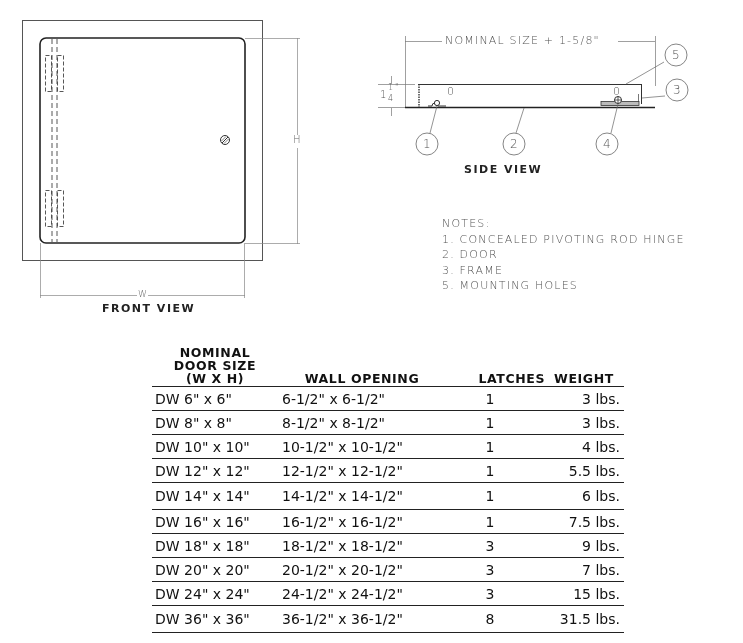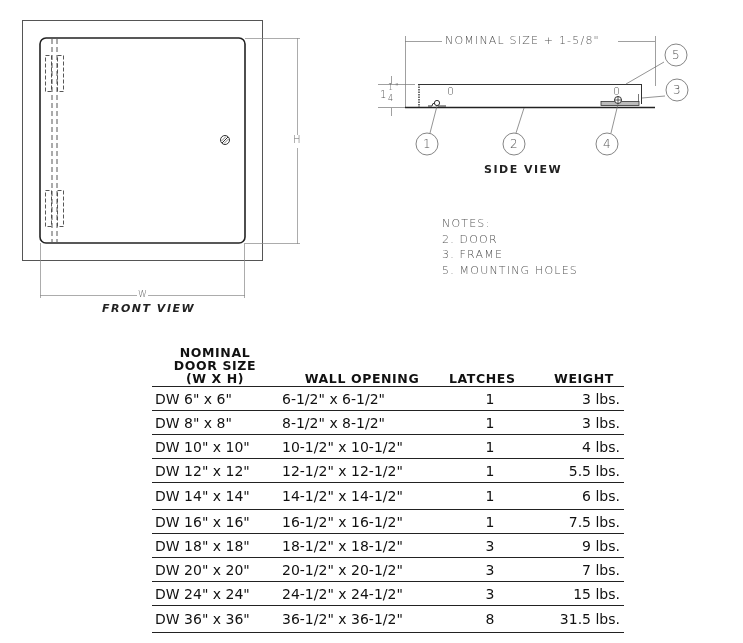--- a/index.html
+++ b/index.html
@@ -11,21 +11,21 @@
     .notes { left:395px; top:216px; line-height:15.5px; }
     .notes div { white-space:nowrap;margin-left:47px; }
     table.spec { position:absolute; left:152px; top:346px; border-collapse:collapse; font-family:"DejaVu Sans", sans-serif; font-size:14px; color:#111; }
     table.spec th { font-size:12.5px; font-weight:bold; text-align:center; vertical-align:bottom; padding:0 4px 1px 3px; letter-spacing:0.6px; line-height:13px; border-bottom:1.5px solid #222; }
     table.spec th .sub { font-weight:bold; font-size:12.5px; display:block; }
     table.spec td { padding:0 4px 0 3px; height:23px; border-bottom:1.5px solid #222; white-space:nowrap; }
     table.spec td.c-size { width:120px; }
     table.spec td.c-open { width:160px; }
     table.spec td.c-latch { width:82px; text-align:center; padding-right:20px; }
     table.spec td.c-weight { width:66px; text-align:right; }
-    table.spec th.h-latch { text-align:left; padding-right:6px; }
+    table.spec th.h-latch { text-align:right; padding-right:6px; }
     table.spec th.h-weight { text-align:left; }
   </style>
 </head>
 <body>
 
 <svg width="743" height="643" viewBox="0 0 743 643">
 
   <rect x="22.5" y="20.5" width="240" height="240" fill="none" stroke="#555" stroke-width="1"></rect>
 
   <rect x="40" y="38" width="205" height="205" rx="6" ry="6" fill="none" stroke="#222" stroke-width="1.6"></rect>
@@ -108,38 +108,39 @@
       <circle cx="514" cy="144" r="11"></circle>
       <circle cx="607" cy="144" r="11"></circle>
       <circle cx="676" cy="55" r="11"></circle>
       <circle cx="677" cy="90" r="11"></circle>
     </g>
   </g>
 </svg>
 
 <div class="abs cad" style="left:293px; top:134px; font-size:10px; color:#666;">H</div>
 <div class="abs cad" style="left:138px; top:289px; font-size:9px; color:#666;">W</div>
-<div class="abs view-label" style="left:102px; top:302px;font-style:italic;">FRONT VIEW</div>
+<div class="abs view-label" style="left:102px; top:302px;">FRONT VIEW</div>
 
 <div class="abs cad" style="left:445px; top:34px;">NOMINAL SIZE + 1-5/8"</div>
 <div class="abs cad" style="left:380px; top:89px; font-size:10px;">1</div>
 <div class="abs cad" style="left:388px; top:83px; font-size:8px;">1</div>
 <div class="abs cad" style="left:388px; top:94px; font-size:8px;">4</div>
 <div class="abs cad" style="left:395px; top:83px; font-size:8px;">"</div>
 <div class="abs cad" style="left:447px; top:85px;">0</div>
 <div class="abs cad" style="left:613px; top:85px;">0</div>
 <div class="abs cad" style="left:423px; top:137px; font-size:12px;">1</div>
 <div class="abs cad" style="left:510px; top:137px; font-size:12px;">2</div>
 <div class="abs cad" style="left:673px; top:83px; font-size:12px;">3</div>
 <div class="abs cad" style="left:603px; top:137px; font-size:12px;">4</div>
 <div class="abs cad" style="left:672px; top:48px; font-size:12px;">5</div>
-<div class="abs view-label" style="left:484px; top:163px;">SIDE VIEW</div>
+<div class="abs view-label" style="left:464px; top:163px;">SIDE VIEW</div>
 
 <div class="abs cad notes">
   <div>NOTES:</div>
+  <div>1.  CONCEALED PIVOTING ROD HINGE</div>
   <div>2.  DOOR</div>
   <div>3.  FRAME</div>
   <div>5.  MOUNTING HOLES</div>
 </div>
 
 <table class="spec">
   <thead>
     <tr>
       <th>
         <span style="display:block">NOMINAL</span>

